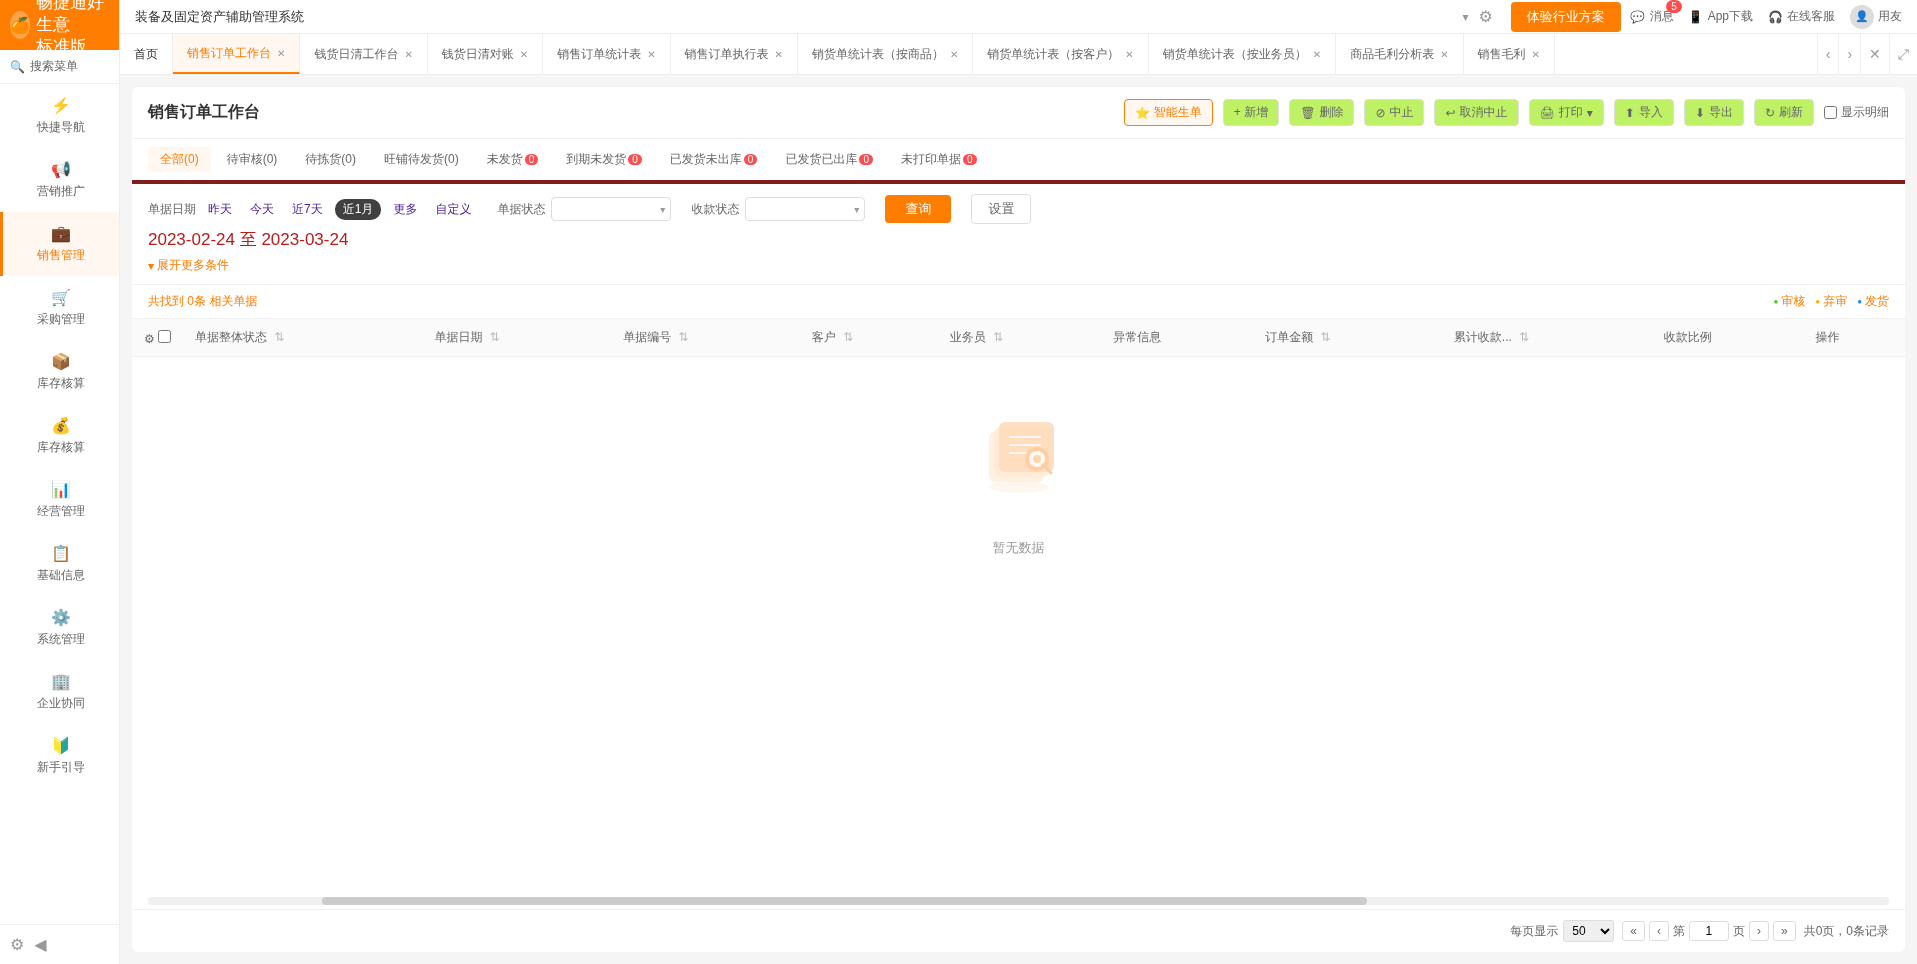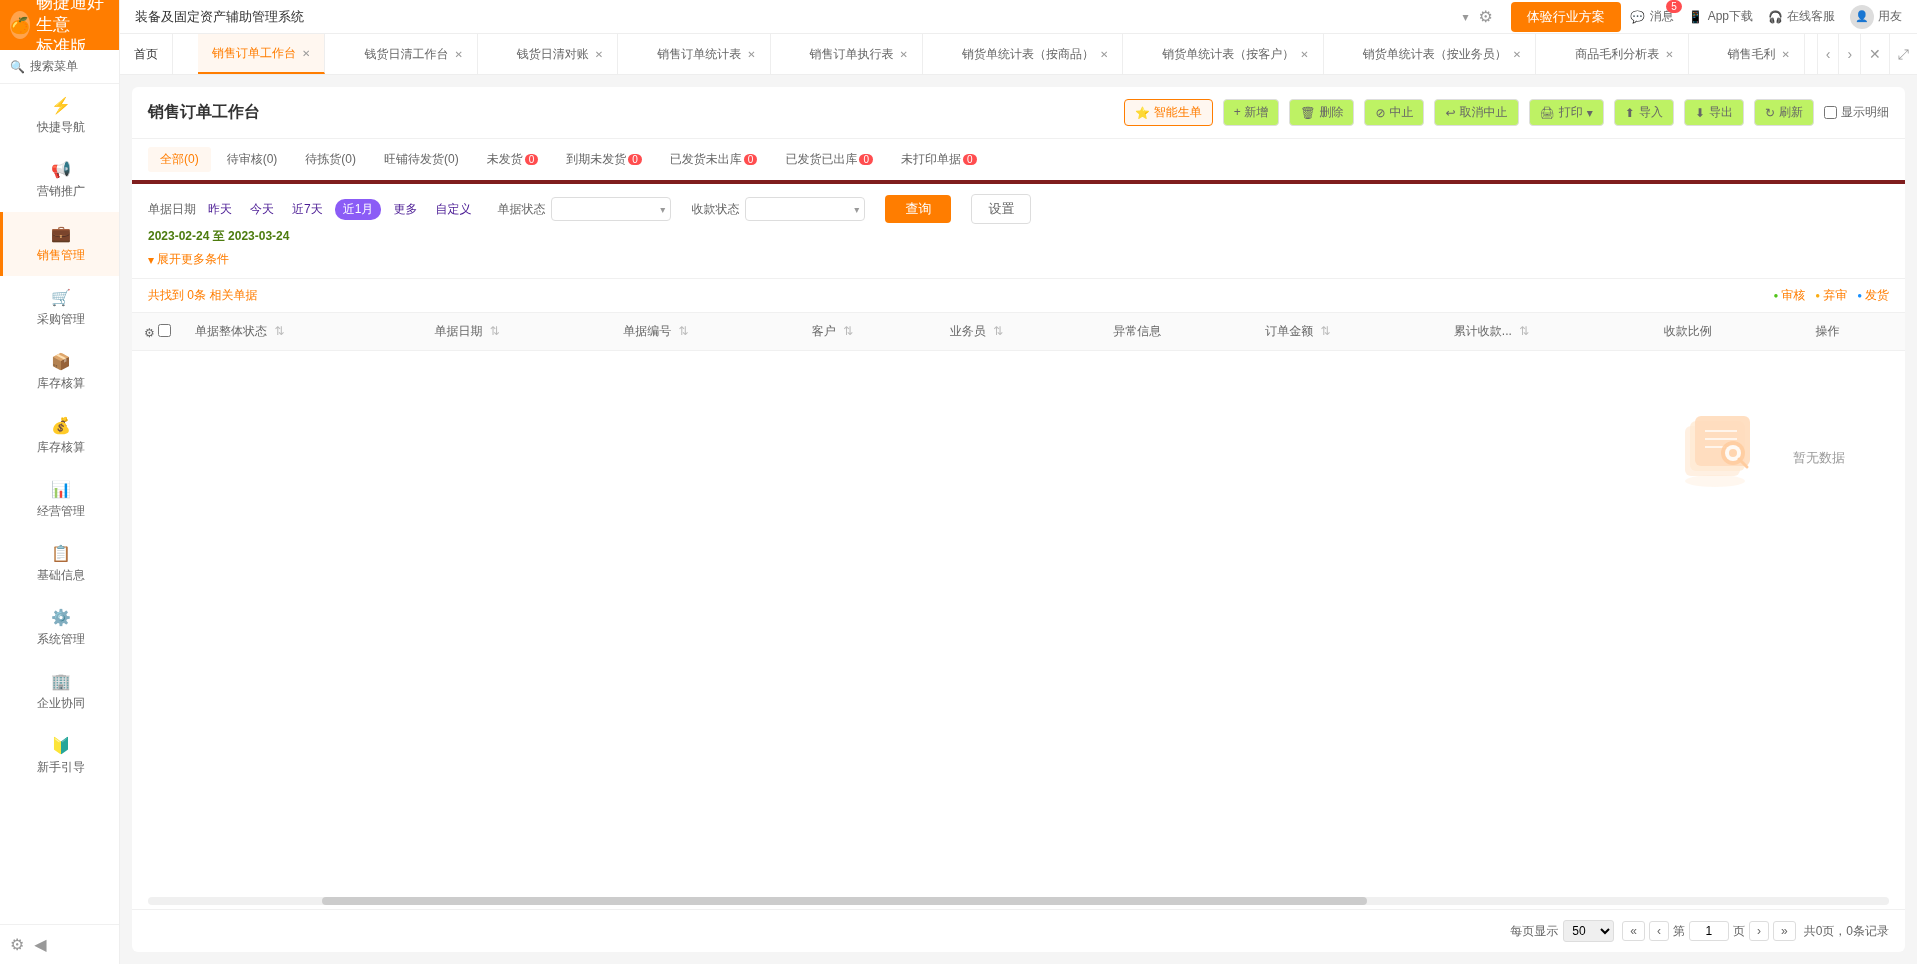--- a/index.html
+++ b/index.html
@@ -55,22 +55,22 @@
     .subtab.active { color: #ff7d00; background: #fff7f0; }
     .subtab .count-badge { background: #ff4d4f; color: #fff; border-radius: 10px; font-size: 10px; padding: 0 4px; margin-left: 2px; }
 
     
     .filter-bar { padding: 10px 16px; border-bottom: 1px solid #f0f0f0; flex-shrink: 0; }
     .filter-row { display: flex; align-items: center; gap: 20px; flex-wrap: wrap; }
     .filter-item { display: flex; align-items: center; gap: 6px; }
     .filter-label { color: #666; font-size: 12px; white-space: nowrap; }
     .filter-dates { display: flex; gap: 6px; }
     .filter-date-btn { padding: 2px 6px; font-size: 12px; color: #4c1d95; cursor: pointer; border-radius: 3px; }
-    .filter-date-btn.active { background: #8b5cf6; color: #fff; border-radius: 10px; padding: 2px 8px; }
-    .filter-date-range { color: #4d7c0f; font-size: 12px; padding: 4px 0; font-weight: bold; }
+    .filter-date-btn.active { background: #404040; color: #fff; border-radius: 10px; padding: 2px 8px; }
+    .filter-date-range { color: #b91c1c; font-size: 17px; padding: 4px 0; }
     .filter-select { border: 1px solid #ddd; border-radius: 4px; padding: 4px 24px 4px 8px; font-size: 12px; color: #333; background: #fff; min-width: 120px; appearance: none; cursor: pointer; position: relative; }
     .filter-select-wrap { position: relative; display: inline-flex; align-items: center; }
     .filter-select-wrap::after { content: '▾'; position: absolute; right: 6px; color: #999; pointer-events: none; font-size: 10px; }
     .expand-btn { color: #ff7d00; font-size: 12px; cursor: pointer; display: flex; align-items: center; gap: 3px; }
     .query-btn { background: #ff7d00; color: #fff; border: none; padding: 5px 20px; border-radius: 4px; cursor: pointer; font-size: 13px; }
     .setting-btn { background: #fff; color: #666; border: 1px solid #ddd; padding: 5px 16px; border-radius: 4px; cursor: pointer; font-size: 13px; }
 
     
     .table-toolbar { display: flex; align-items: center; padding: 8px 16px; border-bottom: 1px solid #f0f0f0; flex-shrink: 0; }
     .table-count { font-size: 12px; color: #666; flex: 1; }
@@ -84,21 +84,21 @@
 
     
     .table-wrap { flex: 1; overflow: auto; }
     table { width: 100%; border-collapse: collapse; font-size: 12px; }
     th { background: #fafafa; color: #666; padding: 10px 12px; text-align: left; border-bottom: 1px solid #f0f0f0; white-space: nowrap; font-weight: normal; position: sticky; top: 0; }
     td { padding: 10px 12px; border-bottom: 1px solid #f0f0f0; color: #333; }
     th .sort-icon { color: #bbb; margin-left: 4px; }
     .th-check { width: 30px; }
 
     
-    .empty-state { display: flex; flex-direction: row; align-items: center; justify-content: flex-end; flex: 1; padding: 60px; gap: 28px; }
+    .empty-state { display: flex; flex-direction: column; align-items: center; justify-content: flex-end; flex: 1; padding: 60px; gap: 28px; }
     .empty-text { color: #999; font-size: 13px; }
 
     
     .scroll-illustration { font-size: 60px; opacity: 0.5; color: #ffb87a; }
 
     
     .pagination { display: flex; align-items: center; justify-content: flex-end; padding: 10px 16px; border-top: 1px solid #f0f0f0; flex-shrink: 0; gap: 8px; font-size: 12px; color: #666; }
     .pagination-size { display: flex; align-items: center; gap: 5px; }
     .pagination-size select { border: 1px solid #ddd; border-radius: 3px; padding: 2px 4px; font-size: 12px; }
     .pagination-nav { display: flex; align-items: center; gap: 4px; }
@@ -209,21 +209,21 @@
         <span>在线客服</span>
       </div>
       <div class="topbar-right-item">
         <span style="width:24px;height:24px;background:#ddd;border-radius:50%;display:inline-flex;align-items:center;justify-content:center;font-size:11px;">👤</span>
         <span>用友</span>
       </div>
     </div>
   </div>
 
   <div class="tabbar">
-    <div id="tabs-container" style="display:flex;overflow:hidden;flex:1;gap:25px;">
+    <div id="tabs-container" style="display:flex;overflow:hidden;flex:1;">
         <div class="tab tab-home">
           <span>首页</span>
         </div>
         <div class="tab active">
           <span>销售订单工作台</span>
           <span class="tab-close">✕</span>
         </div>
         <div class="tab">
           <span>钱货日清工作台</span>
           <span class="tab-close">✕</span>

